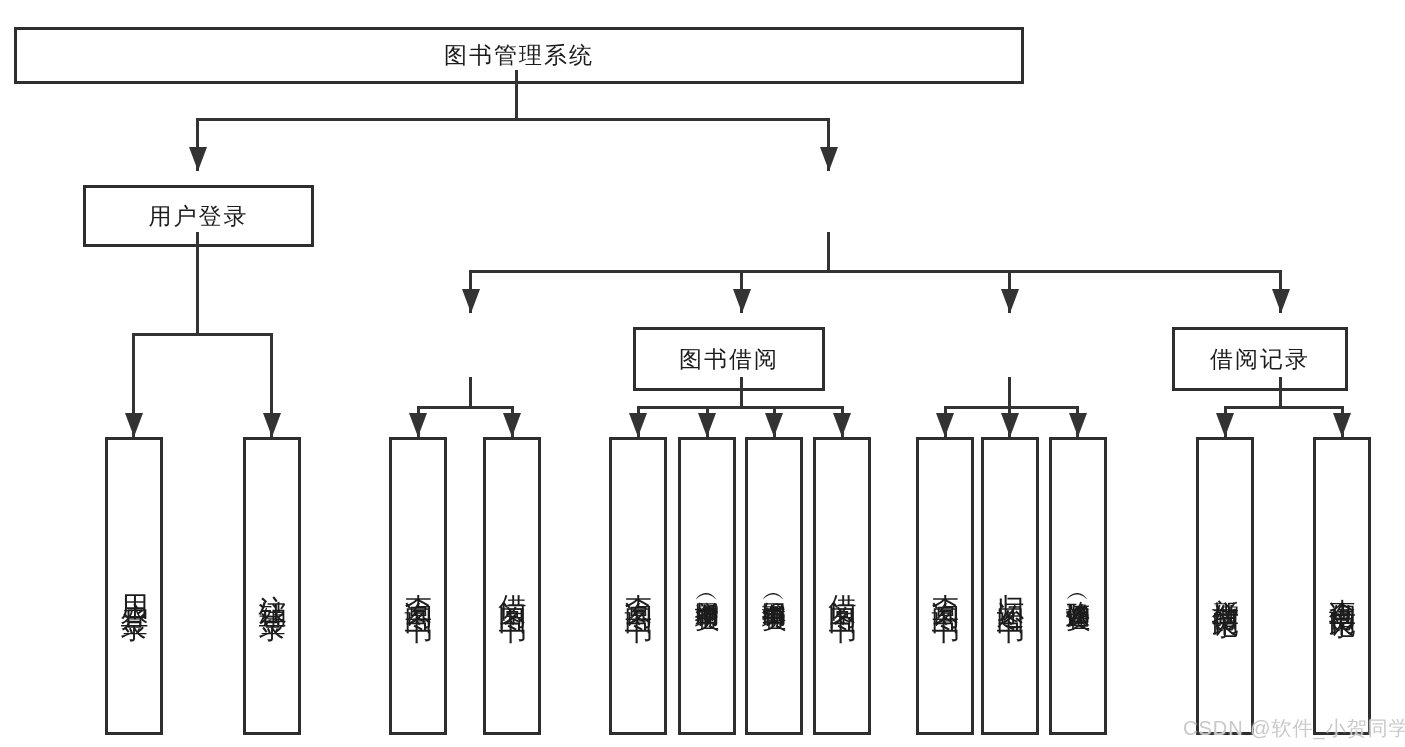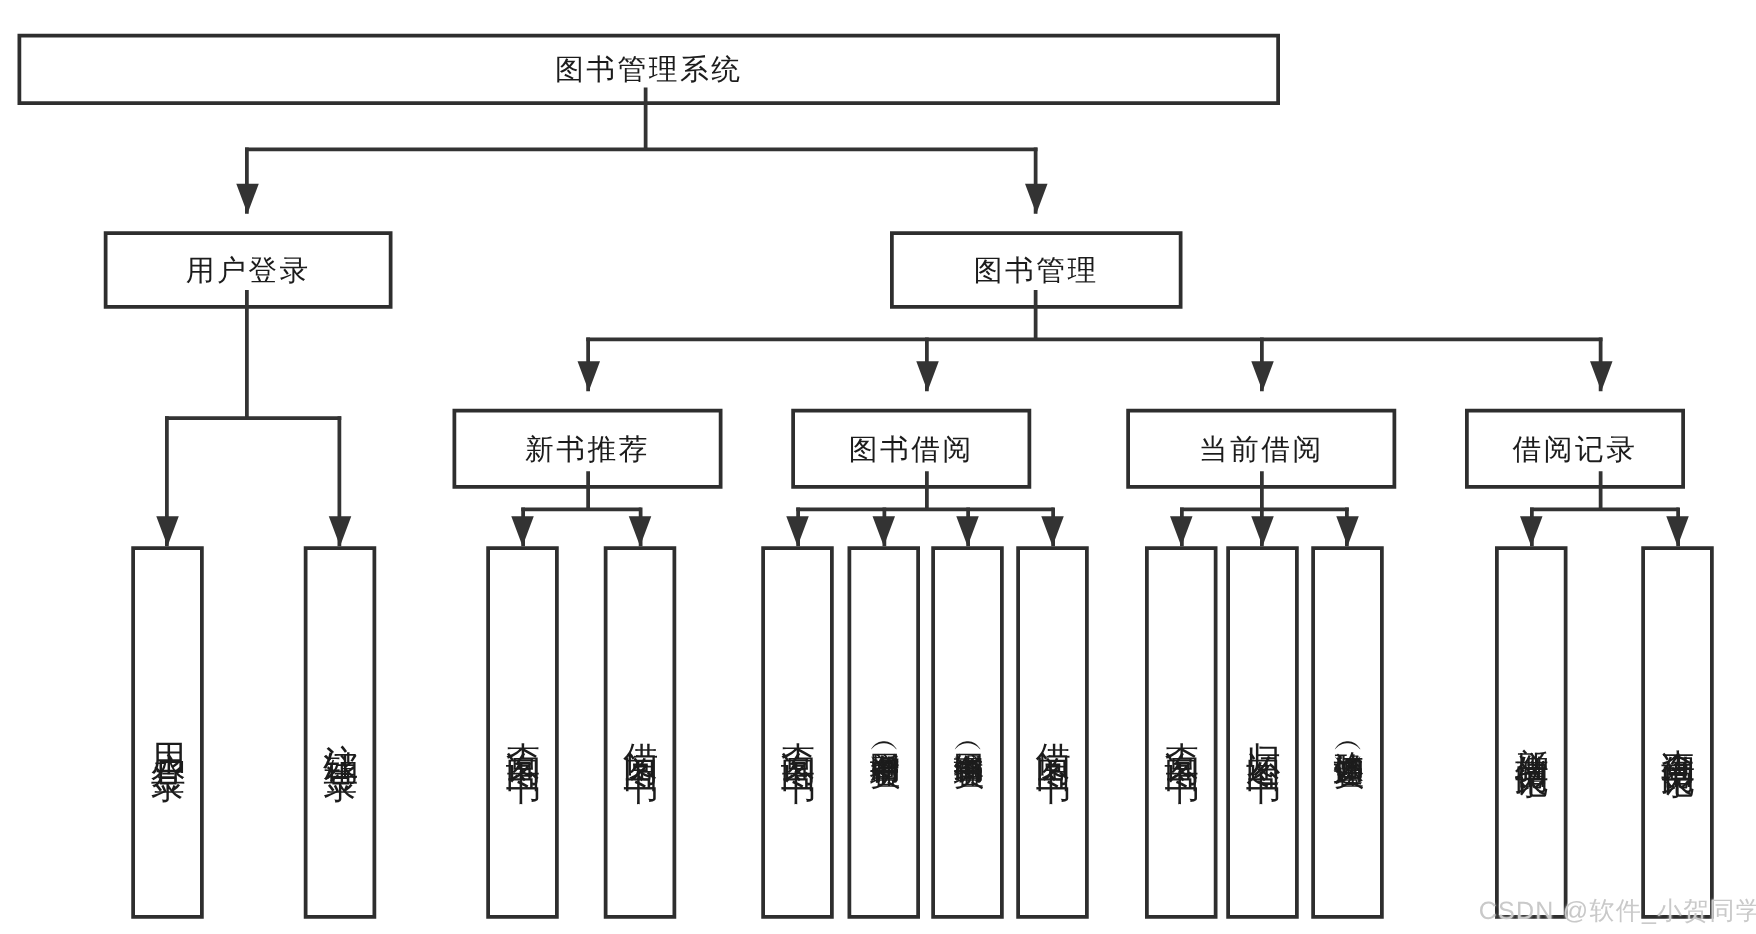--- a/index.html
+++ b/index.html
@@ -36,35 +36,26 @@
 <div id="canvas">
 
   <div class="box h-box" style="left:14px;top:13px;width:1010px;height:57px;">
     <span>图书管理系统</span>
   </div>
 
   <div class="box h-box" style="left:83px;top:171px;width:231px;height:62px;">
     <span>用户登录</span>
   </div>
 
-  <div class="box h-box" style="left:712px;top:171px;width:234px;height:62px;">
-    <span>图书管理</span>
-  </div>
 
-  <div class="box h-box" style="left:362px;top:313px;width:216px;height:64px;">
-    <span>新书推荐</span>
-  </div>
 
   <div class="box h-box" style="left:633px;top:313px;width:192px;height:64px;">
     <span>图书借阅</span>
   </div>
 
-  <div class="box h-box" style="left:901px;top:313px;width:216px;height:64px;">
-    <span>当前借阅</span>
-  </div>
 
   <div class="box h-box" style="left:1172px;top:313px;width:176px;height:64px;justify-content:center;">
     <span>借阅记录</span>
   </div>
 
   <div class="box v-box leaf-s" style="left:105px;top:437px;width:58px;height:298px;">
     <span>用户登录</span>
   </div>
 
   <div class="box v-box leaf-s" style="left:243px;top:437px;width:58px;height:298px;">

